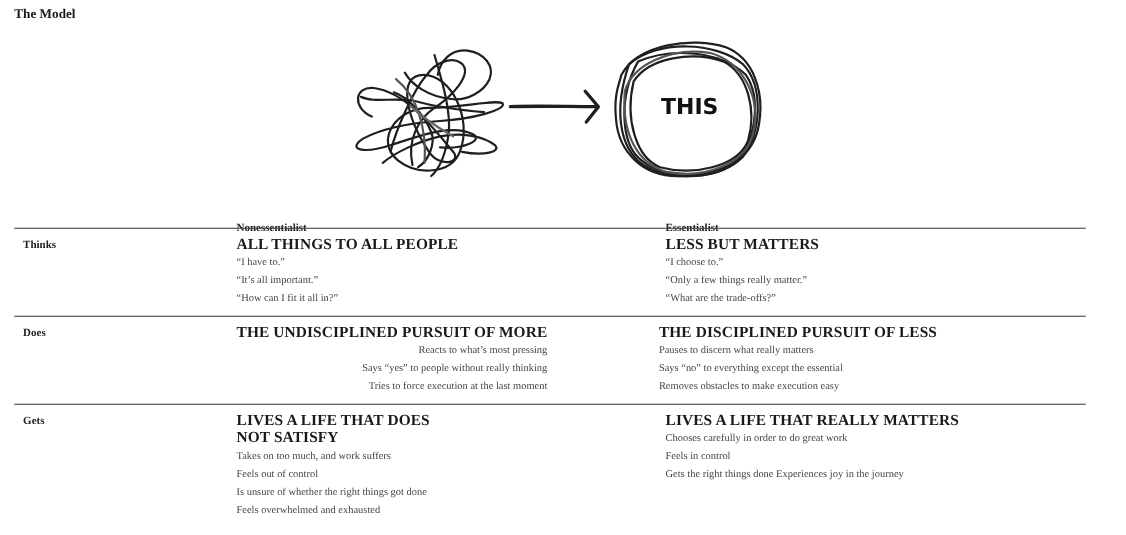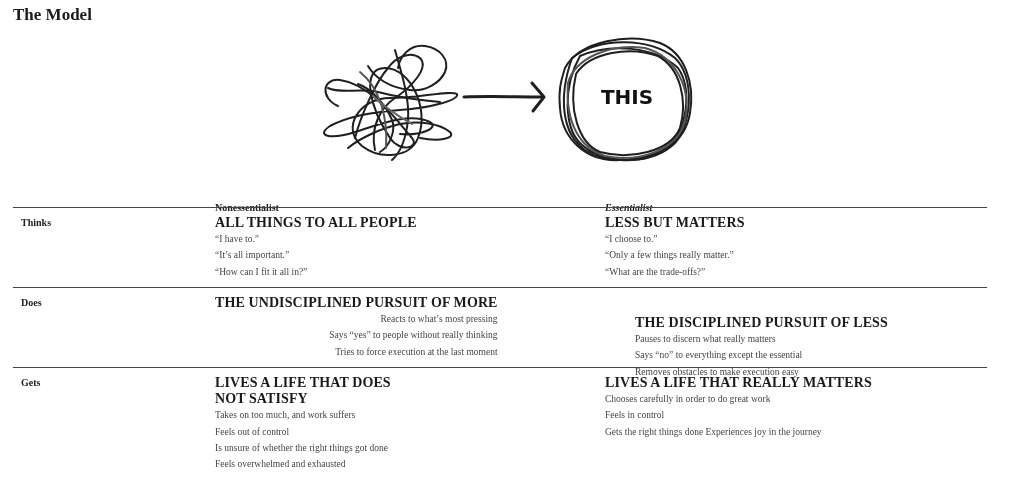--- a/index.html
+++ b/index.html
@@ -1,21 +1,21 @@
 <!DOCTYPE html>
 <html><head>
 <meta charset="utf-8">
 <style>
   html, body { margin:0; padding:0; }
   body {
     width:1024px; height:486px; background:#ffffff; position:relative; overflow:hidden;
     font-family: "Liberation Serif", "DejaVu Serif", serif; color:#222;
   }
   .abs { position:absolute; }
-  .title { left:13px; top:5px; font-size:17px; font-weight:bold; color:#1a1a1a; }
+  .title { left:13px; top:5px; font-size:12px; font-weight:bold; color:#1a1a1a; }
   .illus { left:300px; top:28px; width:410px; height:150px; }
   .colhead { top:202px; font-size:10px; font-weight:bold; color:#222;text-align:right; }
   .rule { left:13px; width:974px; height:0; border-top:1.5px solid #444; }
   .rowlabel { left:21px; font-size:10px; font-weight:bold; color:#222; }
   .cell { font-size:9.5px; line-height:16.2px; color:#444; }
   .cell .head { font-weight:bold; color:#1a1a1a; font-size:14px; letter-spacing:0.1px; }
   .cell .line { white-space:nowrap; }
 </style>
 </head>
 <body>
@@ -42,21 +42,21 @@
     <path d="M265,40 C280,12 330,5 360,15 C385,25 395,55 390,85 C385,115 360,130 320,132 C285,134 262,110 260,80 C258,60 262,50 265,40 Z"></path>
     <path d="M272,30 C300,8 350,10 375,30 C395,50 392,95 375,115 C355,135 310,138 285,122 C262,106 258,70 272,30"></path>
     <path d="M280,28 C310,15 355,18 378,40 C392,60 388,100 368,120 C345,138 300,135 280,115 C265,100 262,60 280,28"></path>
     <path d="M268,55 C275,30 310,15 345,20 C375,28 392,60 385,92 C378,122 340,135 305,128 C280,120 265,95 268,55" stroke="#555"></path>
     <path d="M276,46 C290,24 330,18 358,28 C380,40 388,72 380,100 C370,124 330,132 300,124 C278,115 268,80 276,46"></path>
   </g>
   <text x="327" y="76" text-anchor="middle" font-family="'DejaVu Sans', sans-serif" font-weight="bold" font-size="20" fill="#111">THIS</text>
 </svg>
 
 <div class="abs colhead" style="left:215px;">Nonessentialist</div>
-<div class="abs colhead" style="left:605px;font-style:italic;">Essentialist</div>
+<div class="abs colhead" style="left:605px;">Essentialist</div>
 
 <div class="abs rule" style="top:207px;"></div>
 <div class="abs rule" style="top:287px;"></div>
 <div class="abs rule" style="top:367px;"></div>
 
 <div class="abs rowlabel" style="top:217px;">Thinks</div>
 <div class="abs cell" style="left:215px; top:215px;">
   <div class="head line">ALL THINGS TO ALL PEOPLE</div>
   <div class="line">“I have to.”</div>
   <div class="line">“It’s all important.”</div>
@@ -69,21 +69,21 @@
   <div class="line">“What are the trade-offs?”</div>
 </div>
 
 <div class="abs rowlabel" style="top:297px;">Does</div>
 <div class="abs cell" style="left:215px; top:295px;text-align:right;">
   <div class="head line">THE UNDISCIPLINED PURSUIT OF MORE</div>
   <div class="line">Reacts to what’s most pressing</div>
   <div class="line">Says “yes” to people without really thinking</div>
   <div class="line">Tries to force execution at the last moment</div>
 </div>
-<div class="abs cell" style="left:635px; top:295px;margin-top:20px;">
+<div class="abs cell" style="left:599px; top:295px;">
   <div class="head line">THE DISCIPLINED PURSUIT OF LESS</div>
   <div class="line">Pauses to discern what really matters</div>
   <div class="line">Says “no” to everything except the essential</div>
   <div class="line">Removes obstacles to make execution easy</div>
 </div>
 
 <div class="abs rowlabel" style="top:377px;">Gets</div>
 <div class="abs cell" style="left:215px; top:375px;">
   <div class="head line">LIVES A LIFE THAT DOES</div>
   <div class="head line">NOT SATISFY</div>

